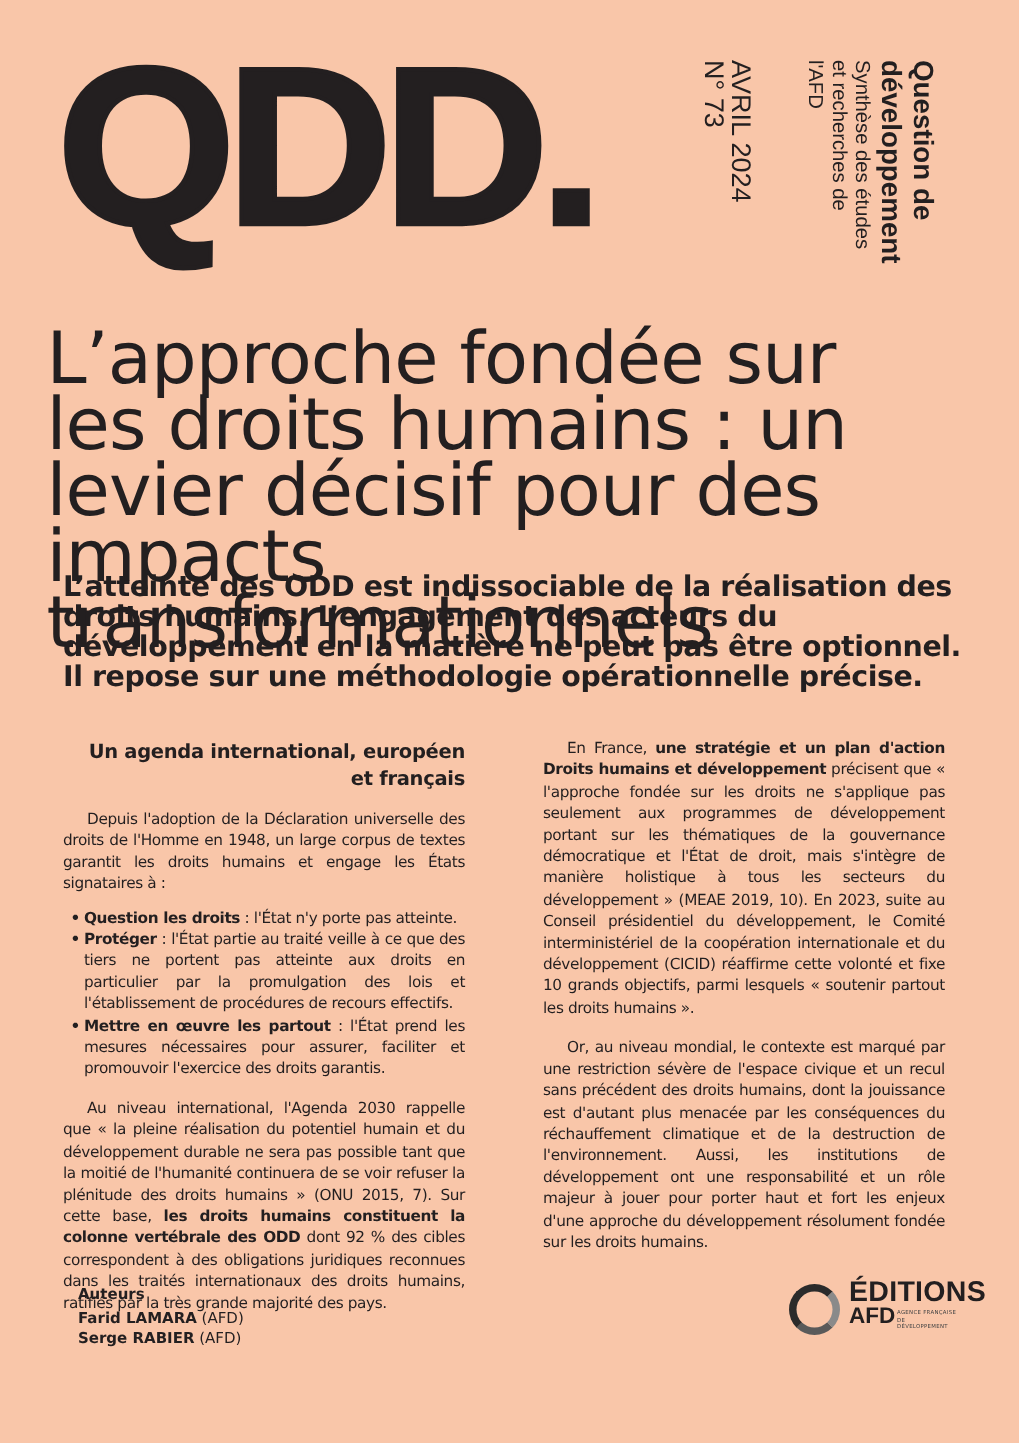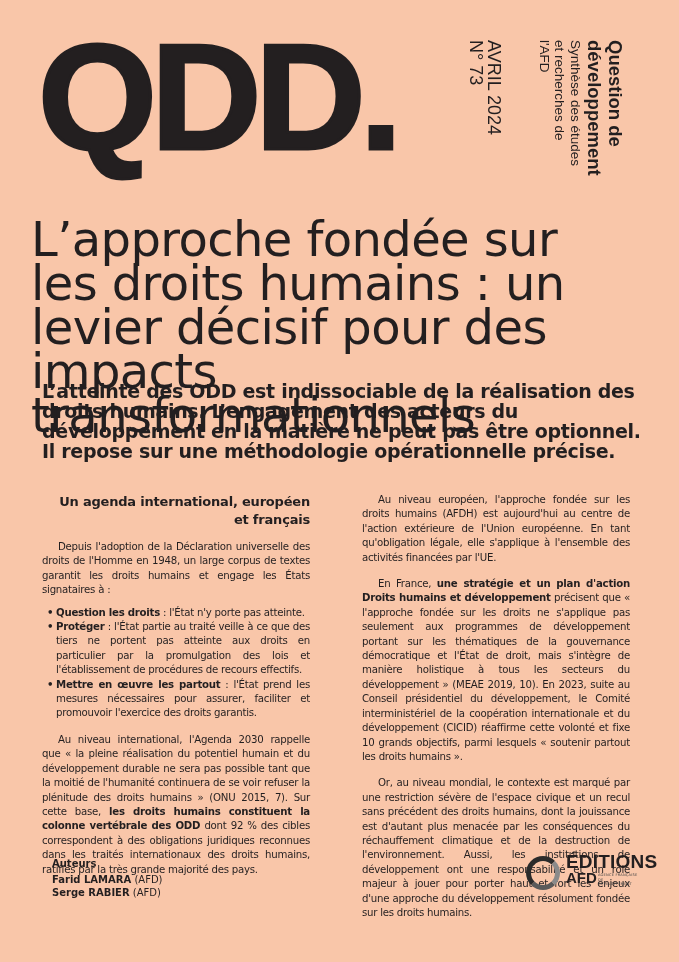--- a/index.html
+++ b/index.html
@@ -95,21 +95,20 @@
   <p>Depuis l'adoption de la Déclaration universelle des droits de l'Homme en 1948, un large corpus de textes garantit les droits humains et engage les États signataires à :</p>
   <ul>
     <li><b>Question les droits</b><span> : l'État n'y porte pas atteinte.</span></li>
     <li><b>Protéger</b><span> : l'État partie au traité veille à ce que des tiers ne portent pas atteinte aux droits en particulier par la promulgation des lois et l'établissement de procédures de recours effectifs.</span></li>
     <li><b>Mettre en œuvre les partout</b><span> : l'État prend les mesures nécessaires pour assurer, faciliter et promouvoir l'exercice des droits garantis.</span></li>
   </ul>
   <p><span>Au niveau international, l'Agenda 2030 rappelle que « la pleine réalisation du potentiel humain et du développement durable ne sera pas possible tant que la moitié de l'humanité continuera de se voir refuser la plénitude des droits humains » (ONU 2015, 7). Sur cette base, </span><b>les droits humains constituent la colonne vertébrale des ODD</b><span> dont 92 % des cibles correspondent à des obligations juridiques reconnues dans les traités internationaux des droits humains, ratifiés par la très grande majorité des pays.</span></p>
 </div>
 
 <div class="col right">
-  <p>Au niveau européen, l'approche fondée sur les droits humains (AFDH) est aujourd'hui au centre de l'action extérieure de l'Union européenne. En tant qu'obligation légale, elle s'applique à l'ensemble des activités financées par l'UE.</p>
   <p><span>En France, </span><b>une stratégie et un plan d'action Droits humains et développement</b><span> précisent que « l'approche fondée sur les droits ne s'applique pas seulement aux programmes de développement portant sur les thématiques de la gouvernance démocratique et l'État de droit, mais s'intègre de manière holistique à tous les secteurs du développement » (MEAE 2019, 10). En 2023, suite au Conseil présidentiel du développement, le Comité interministériel de la coopération internationale et du développement (CICID) réaffirme cette volonté et fixe 10 grands objectifs, parmi lesquels « soutenir partout les droits humains ».</span></p>
   <p>Or, au niveau mondial, le contexte est marqué par une restriction sévère de l'espace civique et un recul sans précédent des droits humains, dont la jouissance est d'autant plus menacée par les conséquences du réchauffement climatique et de la destruction de l'environnement. Aussi, les institutions de développement ont une responsabilité et un rôle majeur à jouer pour porter haut et fort les enjeux d'une approche du développement résolument fondée sur les droits humains.</p>
 </div>
 
 <div class="authors">
   <div class="hd">Auteurs</div>
   <div><span class="nm">Farid LAMARA</span><span> (AFD)</span></div>
   <div><span class="nm">Serge RABIER</span><span> (AFD)</span></div>
 </div>
 

